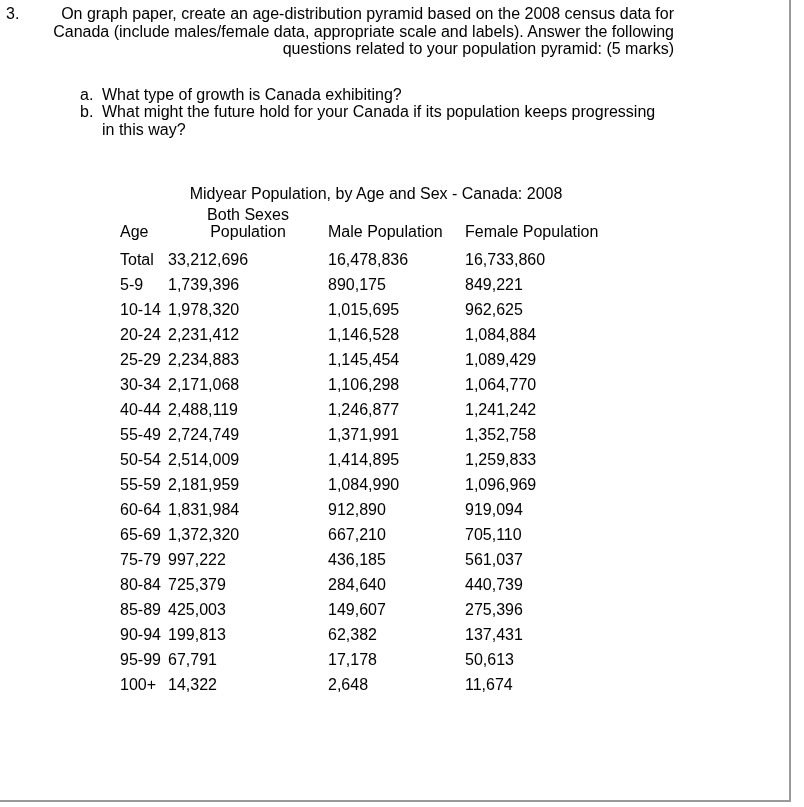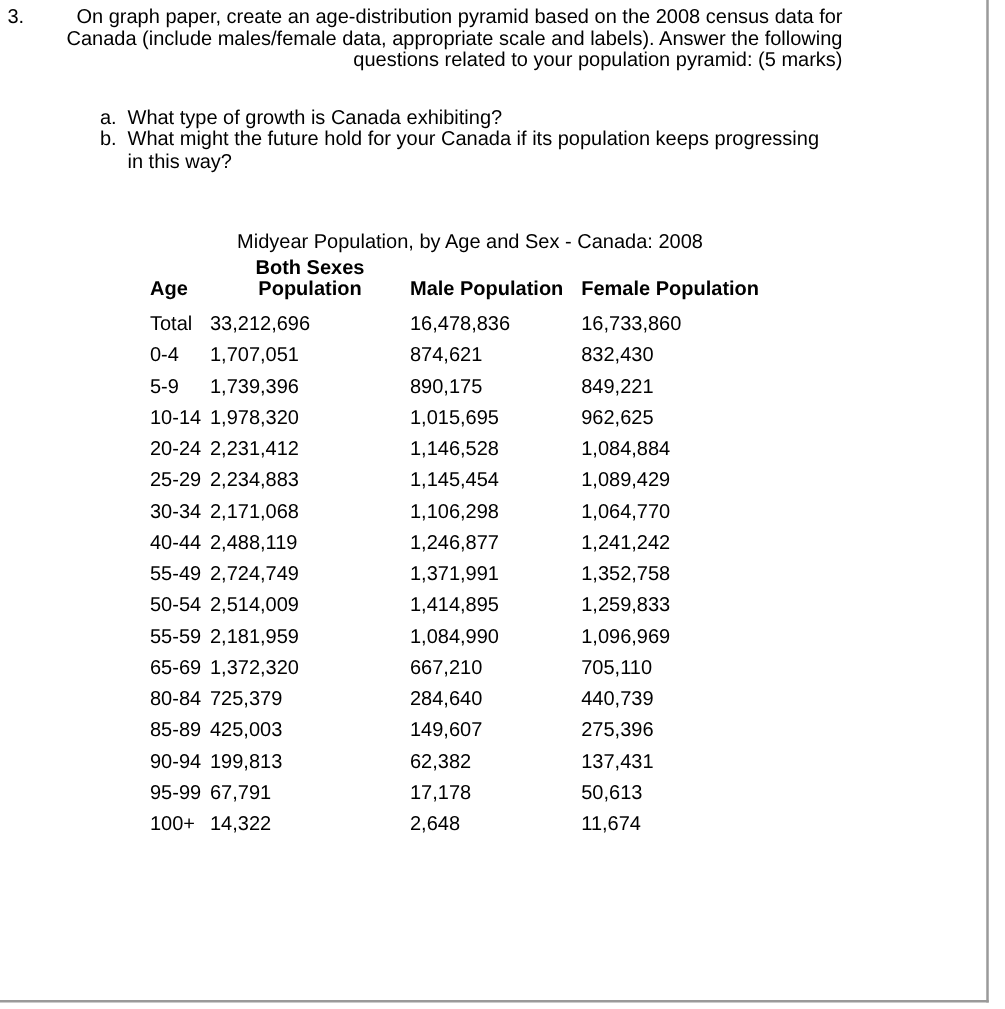--- a/index.html
+++ b/index.html
@@ -56,21 +56,21 @@
     text-align: center;
     line-height: 17.5px;
     margin-bottom: 3px;
   }
   table.pop {
     border-collapse: collapse;
     table-layout: fixed;
     width: 512px;
   }
   table.pop th {
-    font-weight: bold;
+    font-weight: normal;
     text-align: left;
     vertical-align: bottom;
     line-height: 17px;
     padding: 0 0 4px 0;
   }
   table.pop th.center { text-align: center; }
   table.pop td {
     height: 25px;
     vertical-align: bottom;
     line-height: 18px;
@@ -118,26 +118,20 @@
         </tr>
       </thead>
       <tbody>
           <tr>
             <td>Total</td>
             <td>33,212,696</td>
             <td>16,478,836</td>
             <td>16,733,860</td>
           </tr>
           <tr>
-            <td>0-4</td>
-            <td>1,707,051</td>
-            <td>874,621</td>
-            <td>832,430</td>
-          </tr>
-          <tr>
             <td>5-9</td>
             <td>1,739,396</td>
             <td>890,175</td>
             <td>849,221</td>
           </tr>
           <tr>
             <td>10-14</td>
             <td>1,978,320</td>
             <td>1,015,695</td>
             <td>962,625</td>
@@ -178,26 +172,38 @@
             <td>1,414,895</td>
             <td>1,259,833</td>
           </tr>
           <tr>
             <td>55-59</td>
             <td>2,181,959</td>
             <td>1,084,990</td>
             <td>1,096,969</td>
           </tr>
           <tr>
+            <td>60-64</td>
+            <td>1,831,984</td>
+            <td>912,890</td>
+            <td>919,094</td>
+          </tr>
+          <tr>
             <td>65-69</td>
             <td>1,372,320</td>
             <td>667,210</td>
             <td>705,110</td>
           </tr>
           <tr>
+            <td>75-79</td>
+            <td>997,222</td>
+            <td>436,185</td>
+            <td>561,037</td>
+          </tr>
+          <tr>
             <td>80-84</td>
             <td>725,379</td>
             <td>284,640</td>
             <td>440,739</td>
           </tr>
           <tr>
             <td>85-89</td>
             <td>425,003</td>
             <td>149,607</td>
             <td>275,396</td>

